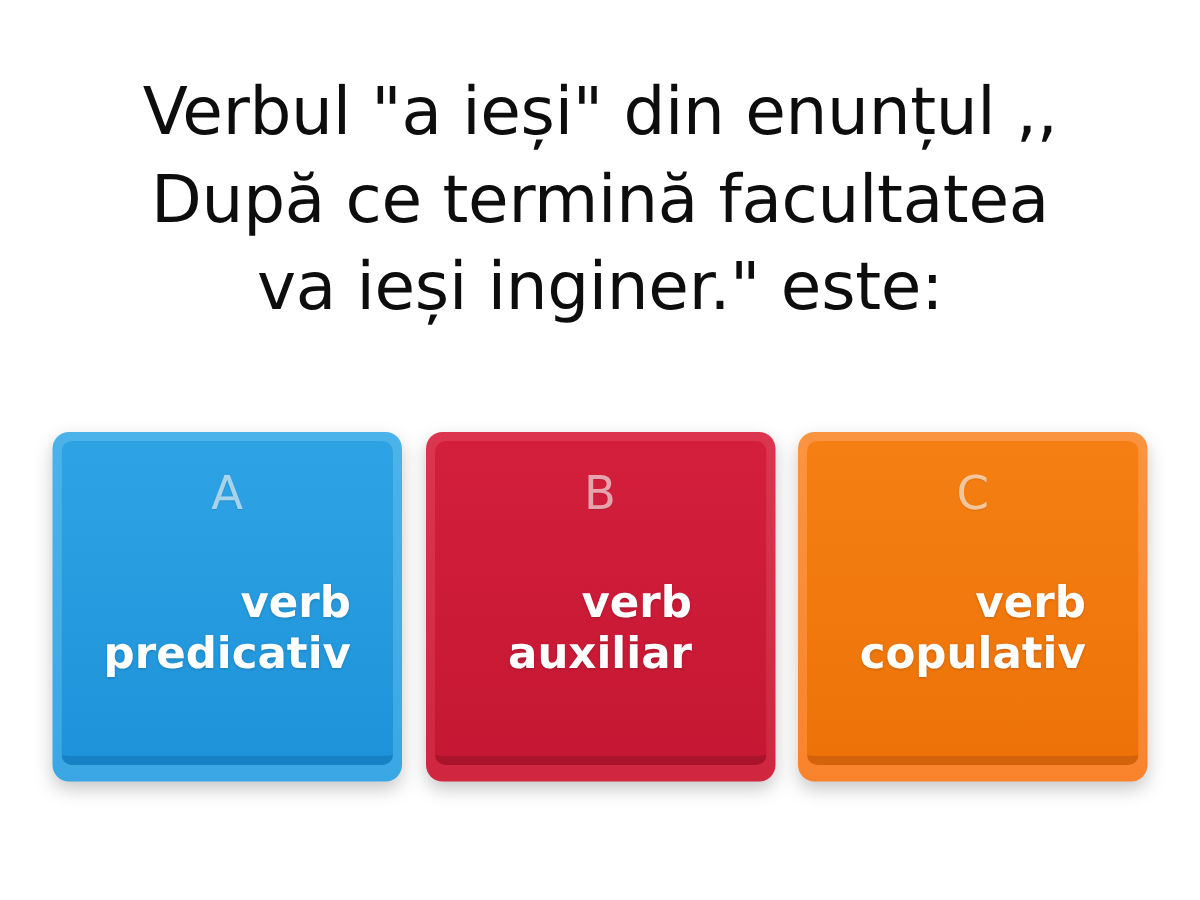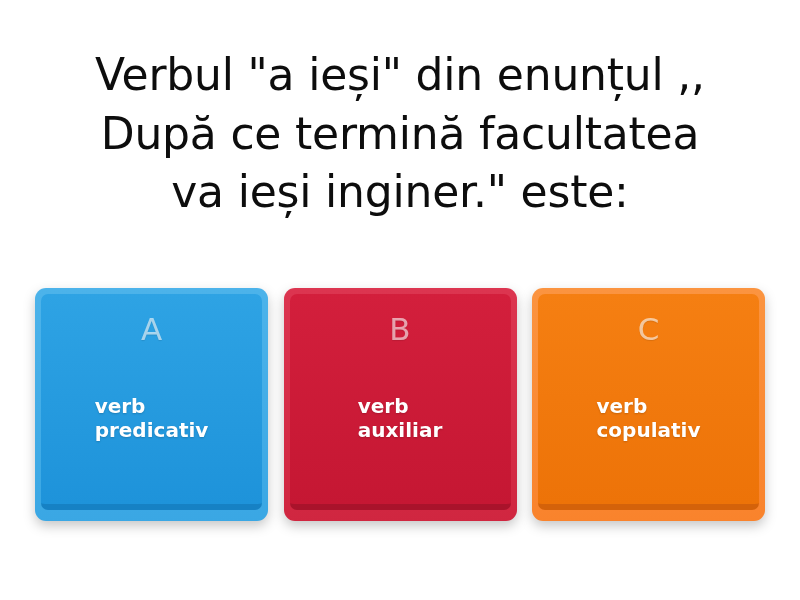--- a/index.html
+++ b/index.html
@@ -90,25 +90,25 @@
   }
 
   .card-label {
     flex: 1;
     display: flex;
     align-items: center;
     justify-content: center;
     width: 100%;
     padding: 0 8px 12px 8px;
     box-sizing: border-box;
-    font-size: 20px;
+    font-size: 29px;
     font-weight: 700;
     line-height: 1.16;
     color: #ffffff;
-    text-align: left;
+    text-align: right;
     text-shadow: 0 1px 2px rgba(0,0,0,0.18);
     white-space: pre-line;
     word-break: break-word;
   }
 
   
   .card-a            { background: linear-gradient(#4cb3ea, #3aa7e4); }
   .card-a .card-face { background: linear-gradient(#2ea3e4, #1e93da);
                        border-bottom: 6px solid #1681c4; }
 

